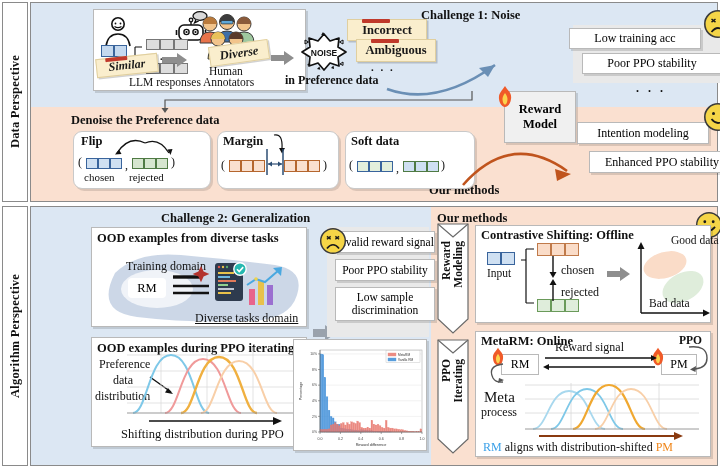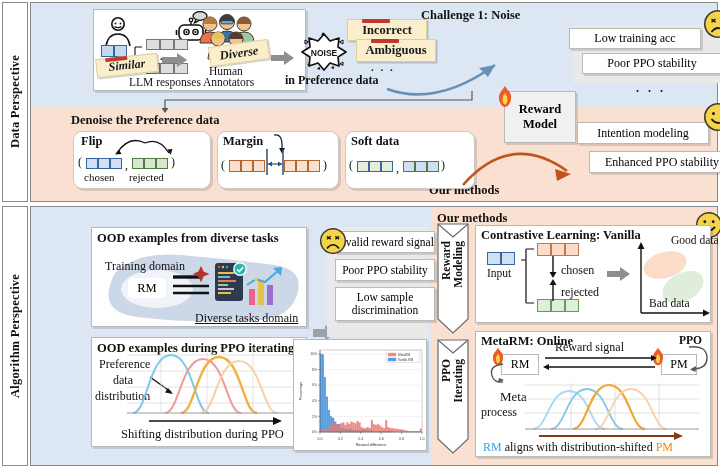--- a/index.html
+++ b/index.html
@@ -320,29 +320,30 @@
       <path d="M8.5 17 q6.5 8 13 0" fill="none" stroke="#1a1a1a" stroke-width="1.8"></path>
     </svg>
   </div>
 
   <div class="half-frame" id="half-bottom">
 
     <div class="band-blue" style="left:0;top:0;width:400px;height:258px;"></div>
 
     <div class="band-peach" style="left:400px;top:0;width:286px;height:258px;"></div>
 
+    <div class="label bold" style="left:130px;top:4px;font-size:12.5px;">Challenge 2: Generalization</div>
 
     <div class="wbox" style="left:60px;top:20px;width:216px;height:100px;"></div>
     <div class="label bold" style="left:66px;top:24px;font-size:12.5px;">OOD examples from diverse tasks</div>
 
     <svg style="left:64px;top:42px;width:208px;height:76px;" viewBox="0 0 208 76">
       <path d="M20 24 q22 -22 66 -18 q56 5 94 10 q30 5 22 30 q-8 26 -50 26 q-60 2 -110 -4 q-42 -5 -22 -44 z" fill="#c9d5e6" opacity="0.95"></path>
       <ellipse cx="62" cy="40" rx="36" ry="19" fill="#f0f3f8"></ellipse>
     </svg>
-    <div class="label" style="left:74px;top:52px;font-size:12px;">Training domain</div>
+    <div class="label" style="left:95px;top:52px;font-size:12px;">Training domain</div>
     <div class="wbox center-txt" style="left:97px;top:71px;width:38px;height:20px;font-size:12.5px;box-shadow:none;border:none;background:#fff;border-radius:4px;">
       <span>RM</span>
     </div>
     <svg style="left:140px;top:56px;width:124px;height:56px;" viewBox="0 0 124 56">
       <line x1="2" y1="14" x2="30" y2="14" stroke="#111" stroke-width="3.4"></line>
       <line x1="2" y1="23" x2="38" y2="23" stroke="#111" stroke-width="2.6"></line>
       <line x1="2" y1="30" x2="38" y2="30" stroke="#111" stroke-width="2.6"></line>
       <path d="M30 3 l2.6 5.6 l5.8 2.4 l-5.8 2.4 l-2.6 5.8 l-2.6 -5.8 l-5.8 -2.4 l5.8 -2.4 z" fill="#b3332e"></path>
       <rect x="44" y="0" width="28" height="38" rx="3" fill="#2e3b4e"></rect>
       <circle cx="48" cy="4" r="1.2" fill="#e0564a"></circle>
@@ -560,21 +561,21 @@
     <div class="label bold" style="left:421px;top:34px;width:14px;font-size:11.5px;writing-mode:vertical-rl;transform:rotate(180deg);">Modeling</div>
 
     <svg style="left:406px;top:132px;width:32px;height:116px;" viewBox="0 0 32 116">
       <path d="M1 1 H31 V100 L16 114 L1 100 Z" fill="#fff" stroke="#6a6a6a" stroke-width="1.2"></path>
       <path d="M1 1 L16 14 L31 1" fill="none" stroke="#6a6a6a" stroke-width="1.2"></path>
     </svg>
     <div class="label bold" style="left:409px;top:50px;width:14px;font-size:11.5px;writing-mode:vertical-rl;transform:rotate(180deg);top:152px;">PPO</div>
     <div class="label bold" style="left:421px;top:152px;width:14px;font-size:11.5px;writing-mode:vertical-rl;transform:rotate(180deg);">Iterating</div>
 
     <div class="wbox" style="left:444px;top:18px;width:236px;height:98px;"></div>
-    <div class="label bold" style="left:450px;top:21px;font-size:12.5px;">Contrastive Learning: Vanilla</div>
+    <div class="label bold" style="left:450px;top:21px;font-size:12.5px;">Contrastive Shifting: Offline</div>
 
     <div class="cells" style="left:456px;top:45px;">
       <i style="width:14px;height:13px;background:#cfe0f2;border-color:#39649c;"></i>
       <i style="width:14px;height:13px;background:#cfe0f2;border-color:#39649c;"></i>
     </div>
     <div class="label" style="left:456px;top:60px;font-size:11.5px;">Input</div>
 
     <svg style="left:490px;top:40px;width:14px;height:58px;" viewBox="0 0 14 58">
       <path d="M0 13 h5 M5 2 v54 M5 2 h8 M5 56 h8" fill="none" stroke="#111" stroke-width="1.2"></path>
     </svg>
@@ -645,21 +646,21 @@
     </svg>
 
     <div class="label" style="left:524px;top:133px;font-size:12px;">Reward signal</div>
     <svg style="left:512px;top:148px;width:114px;height:18px;" viewBox="0 0 114 18">
       <line x1="2" y1="3" x2="108" y2="3" stroke="#111" stroke-width="1.4"></line>
       <path d="M108 0 l6 3 l-6 3 z" fill="#111"></path>
       <line x1="6" y1="12" x2="112" y2="12" stroke="#111" stroke-width="1.4"></line>
       <path d="M6 9 l-6 3 l6 3 z" fill="#111"></path>
     </svg>
 
-    <div class="label" style="left:453px;top:182px;font-size:13px;margin-left:16px;">Meta</div>
+    <div class="label" style="left:453px;top:182px;font-size:15px;">Meta</div>
     <div class="label" style="left:450px;top:198px;font-size:12px;">process</div>
 
     <svg style="left:494px;top:176px;width:174px;height:56px;" viewBox="0 0 174 56">
       <line x1="0" y1="2" x2="174" y2="2" stroke="#d8d8d8" stroke-width="0.8"></line>
       <line x1="0" y1="16" x2="174" y2="16" stroke="#d8d8d8" stroke-width="0.8"></line>
       <line x1="0" y1="30" x2="174" y2="30" stroke="#d8d8d8" stroke-width="0.8"></line>
       <line x1="46" y1="0" x2="46" y2="46" stroke="#d8d8d8" stroke-width="0.8"></line>
       <line x1="90" y1="0" x2="90" y2="46" stroke="#d8d8d8" stroke-width="0.8"></line>
       <line x1="134" y1="0" x2="134" y2="46" stroke="#d8d8d8" stroke-width="0.8"></line>
       <path d="M8 46 C22 46 24 8 44 8 C64 8 66 46 80 46" fill="none" stroke="#a8d8ee" stroke-width="1.8"></path>

